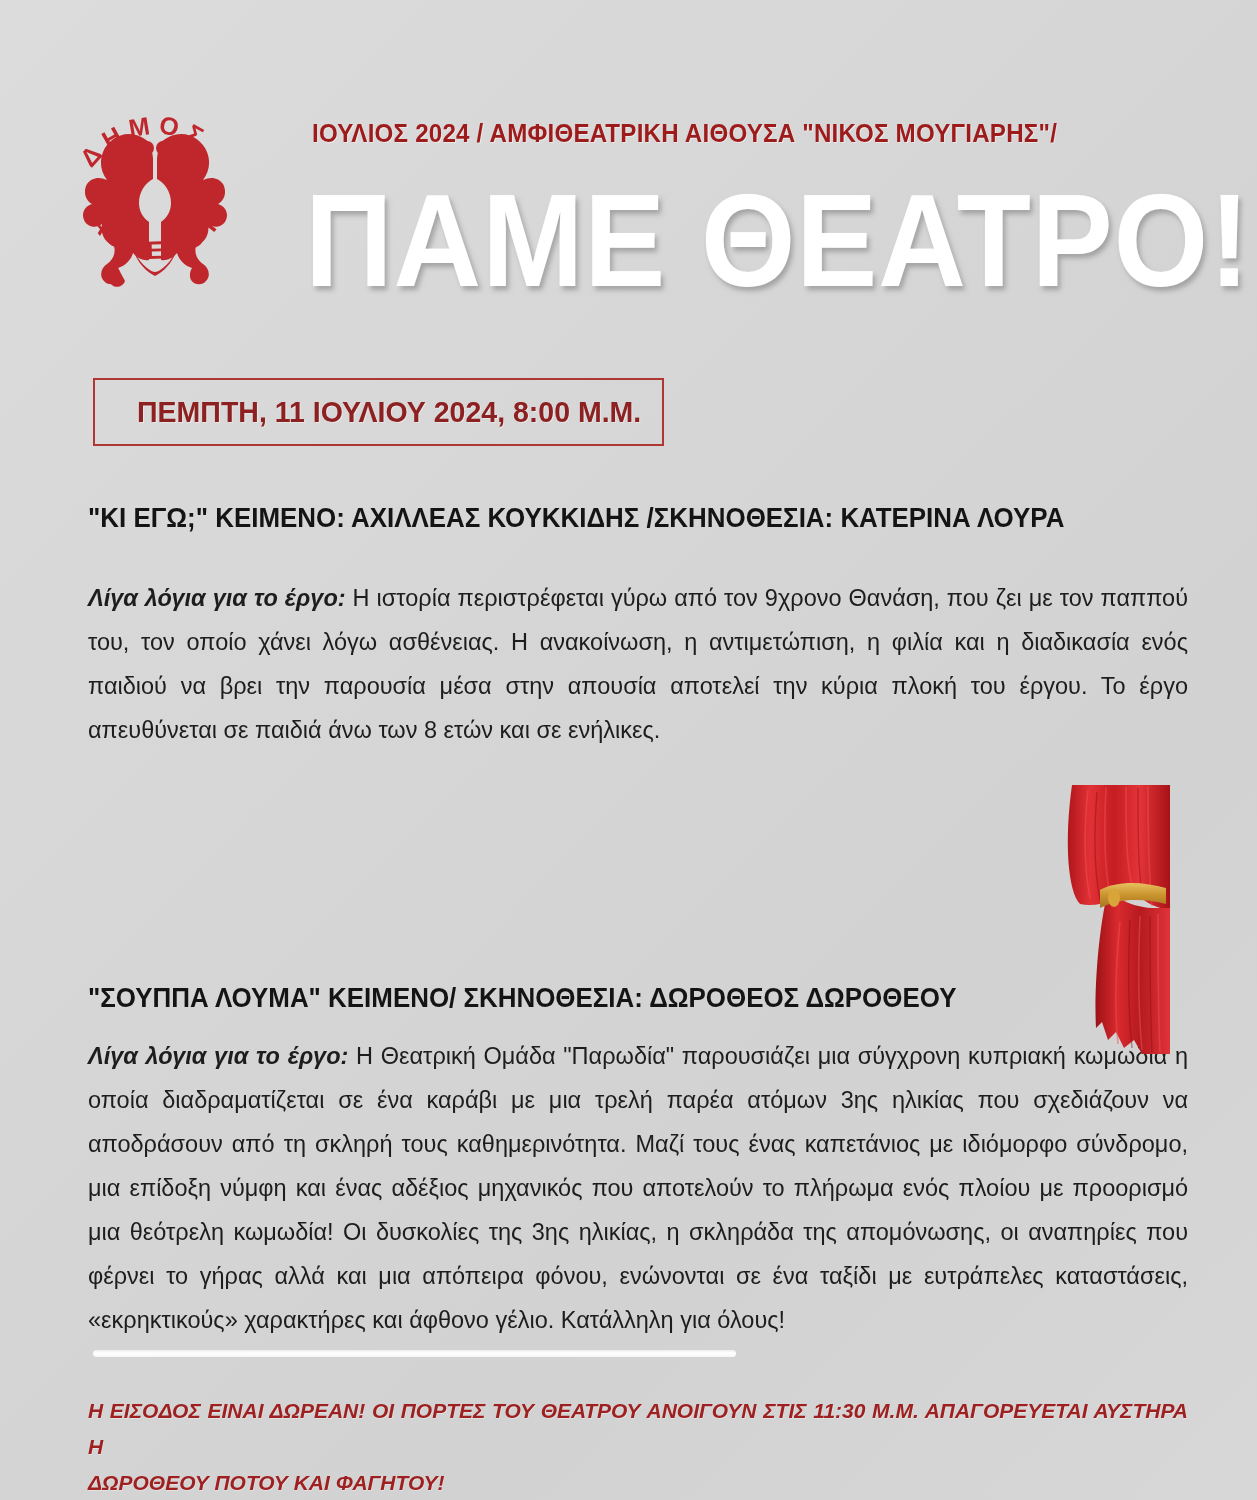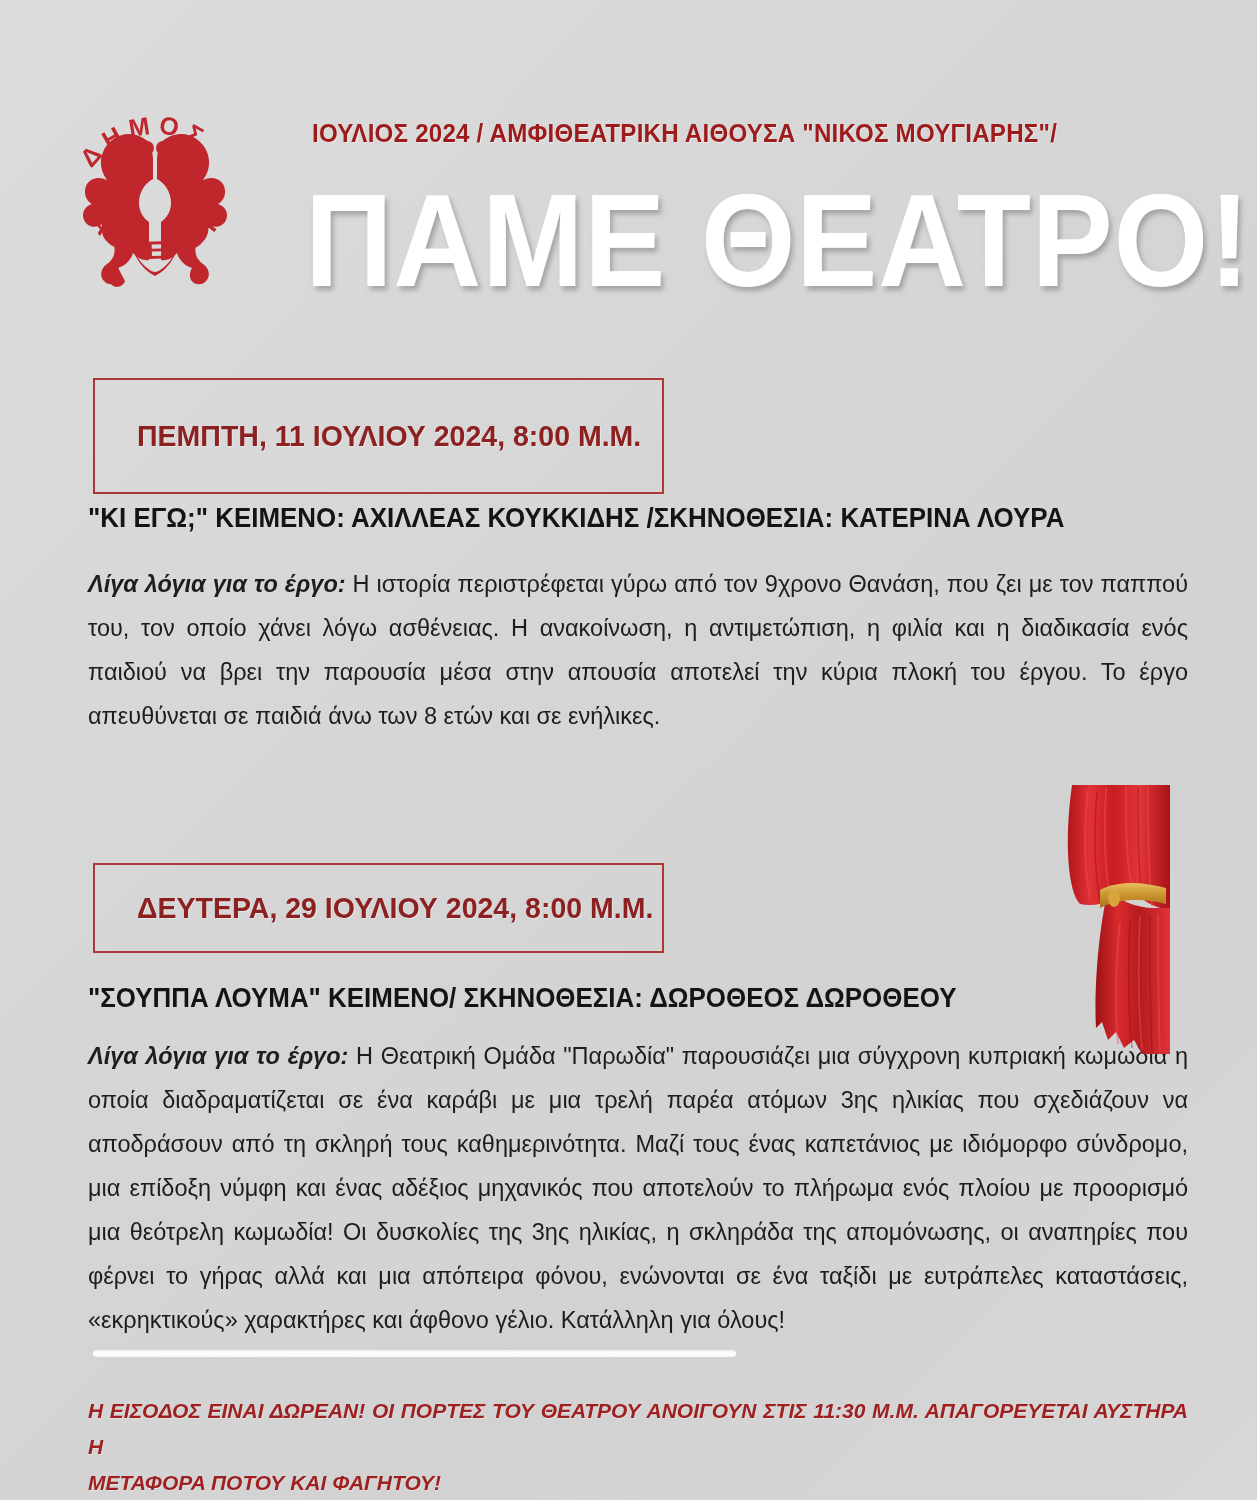--- a/index.html
+++ b/index.html
@@ -58,21 +58,21 @@
   }
   .date-box .date-text{
     position:absolute;left:42px;top:50%;transform:translateY(-50%) scaleX(0.95);
     transform-origin:left center;
     font-family:"Liberation Sans", sans-serif;
     font-weight:bold;font-size:30px;
     color:#8d2020;
     white-space:nowrap;
     text-shadow:1px 1px 0 rgba(255,255,255,.4);
   }
-  #date-box-1{left:93px;top:378px;width:571px;height:116px;}
+  #date-box-1{left:93px;top:378px;width:571px;height:68px;}
   #date-box-2{left:93px;top:863px;width:571px;height:90px;}
 
   
   .play-title{
     position:absolute;left:88px;
     font-family:"Liberation Sans", sans-serif;
     font-weight:bold;font-size:27px;
     color:#141414;
     transform:scaleX(0.96);transform-origin:left center;
     white-space:nowrap;
@@ -82,21 +82,21 @@
 
   .body-text{
     position:absolute;left:88px;width:1100px;
     font-family:"Liberation Sans", sans-serif;
     font-size:23.5px;line-height:44px;
     color:#1d1d1d;
     text-align:justify;
     text-justify:inter-word;
   }
   .body-text b{font-weight:bold;font-style:italic;}
-  #desc-1{top:562px;}
+  #desc-1{top:576px;}
   #cast-1{top:728px;}
   #desc-2{top:1034px;}
 
   
   .curtain{position:absolute;left:1048px;top:782px;width:150px;height:275px;}
   .curtain svg{display:block;width:150px;height:275px;}
 
   
   .divider{
     position:absolute;left:93px;top:1350px;width:643px;height:7px;
@@ -167,23 +167,20 @@
   <div class="main-title">ΠΑΜΕ ΘΕΑΤΡΟ!</div>
 
   <div class="date-box" id="date-box-1">
     <span class="date-text">ΠΕΜΠΤΗ, 11 ΙΟΥΛΙΟΥ 2024, 8:00 Μ.Μ.</span>
   </div>
   <div class="play-title" id="play-title-1">"ΚΙ ΕΓΩ;" ΚΕΙΜΕΝΟ: ΑΧΙΛΛΕΑΣ ΚΟΥΚΚΙΔΗΣ /ΣΚΗΝΟΘΕΣΙΑ: ΚΑΤΕΡΙΝΑ ΛΟΥΡΑ</div>
   <div class="body-text" id="desc-1">
     <b>Λίγα λόγια για το έργο:</b><span> Η ιστορία περιστρέφεται γύρω από τον 9χρονο Θανάση, που ζει με τον παππού του, τον οποίο χάνει λόγω ασθένειας. Η ανακοίνωση, η αντιμετώπιση, η φιλία και η διαδικασία ενός παιδιού να βρει την παρουσία μέσα στην απουσία αποτελεί την κύρια πλοκή του έργου. Το έργο απευθύνεται σε παιδιά άνω των 8 ετών και σε ενήλικες.</span>
   </div>
 
-  <div class="date-box" id="date-box-2">
-    <span class="date-text">ΔΕΥΤΕΡΑ, 29 ΙΟΥΛΙΟΥ 2024, 8:00 Μ.Μ.</span>
-  </div>
   <div class="play-title" id="play-title-2">"ΣΟΥΠΠΑ ΛΟΥΜΑ" ΚΕΙΜΕΝΟ/ ΣΚΗΝΟΘΕΣΙΑ: ΔΩΡΟΘΕΟΣ ΔΩΡΟΘΕΟΥ</div>
   <div class="body-text" id="desc-2">
     <b>Λίγα λόγια για το έργο:</b><span> Η Θεατρική Ομάδα "Παρωδία" παρουσιάζει μια σύγχρονη κυπριακή κωμωδία η οποία διαδραματίζεται σε ένα καράβι με μια τρελή παρέα ατόμων 3ης ηλικίας που σχεδιάζουν να αποδράσουν από τη σκληρή τους καθημερινότητα. Μαζί τους ένας καπετάνιος με ιδιόμορφο σύνδρομο, μια επίδοξη νύμφη και ένας αδέξιος μηχανικός που αποτελούν το πλήρωμα ενός πλοίου με προορισμό μια θεότρελη κωμωδία! Οι δυσκολίες της 3ης ηλικίας, η σκληράδα της απομόνωσης, οι αναπηρίες που φέρνει το γήρας αλλά και μια απόπειρα φόνου, ενώνονται σε ένα ταξίδι με ευτράπελες καταστάσεις, «εκρηκτικούς» χαρακτήρες και άφθονο γέλιο. Κατάλληλη για όλους!</span>
   </div>
 
   <div class="curtain">
     <svg viewBox="0 0 150 275" xmlns="http://www.w3.org/2000/svg" aria-hidden="true">
       <defs>
         <linearGradient id="cg1" x1="0" y1="0" x2="1" y2="0">
           <stop offset="0%" stop-color="#b0161b"></stop>
@@ -230,16 +227,16 @@
 
       <path d="M52,108 C70,98 96,100 118,106 L118,122 C96,116 70,116 52,126 Z" fill="url(#gold)"></path>
       <ellipse cx="66" cy="116" rx="6" ry="9" fill="#d9a43a"></ellipse>
     </svg>
   </div>
 
   <div class="divider"></div>
 
   <div class="footer-note">
     <span>Η ΕΙΣΟΔΟΣ ΕΙΝΑΙ ΔΩΡΕΑΝ! ΟΙ ΠΟΡΤΕΣ ΤΟΥ ΘΕΑΤΡΟΥ ΑΝΟΙΓΟΥΝ ΣΤΙΣ 11:30 Μ.Μ. ΑΠΑΓΟΡΕΥΕΤΑΙ ΑΥΣΤΗΡΑ Η</span>
-    <span class="last-line">ΜΕΤΑΦΟΡΑ ΠΟΤΟΥ ΚΑΙ ΦΑΓΗΤΟΥ!</span>
+    <span class="last-line">ΔΩΡΟΘΕΟΥ ΠΟΤΟΥ ΚΑΙ ΦΑΓΗΤΟΥ!</span>
   </div>
 
 </div>
 
 </body></html>

